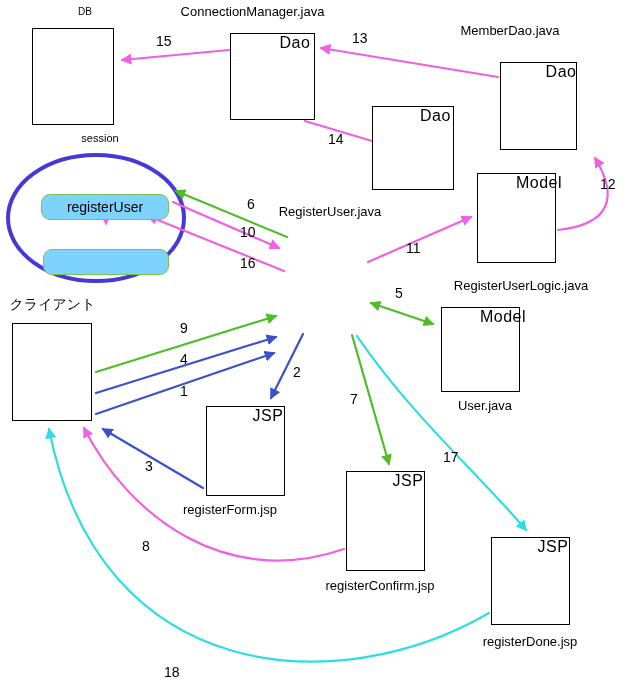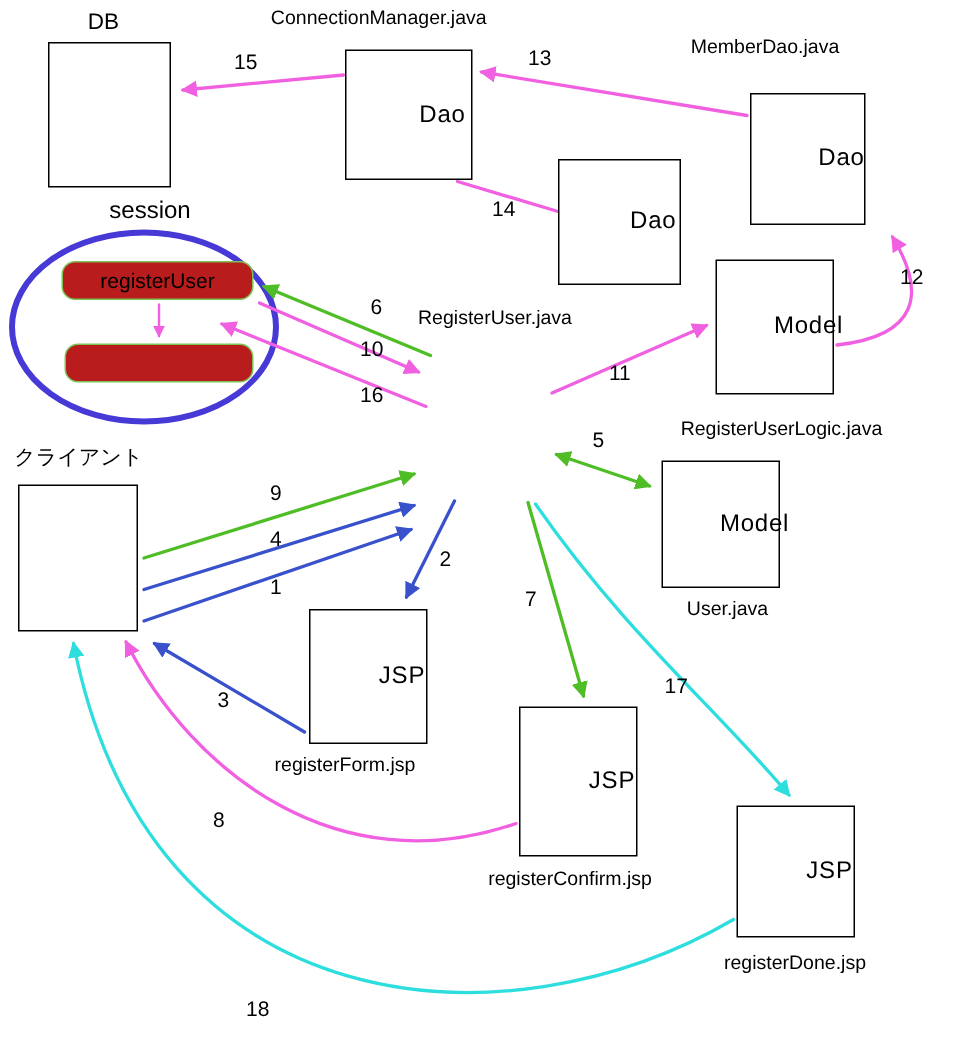--- a/index.html
+++ b/index.html
@@ -2,28 +2,28 @@
 <html><head>
 <meta charset="utf-8">
 <style>
   * { margin:0; padding:0; box-sizing:border-box; }
   html,body { background:#ffffff; }
   body { font-family:"Liberation Sans","DejaVu Sans",sans-serif; color:#000; }
   #stage { position:relative; width:640px; height:698px; background:#fff; overflow:hidden; }
   #arrow-layer { position:absolute; left:0; top:0; }
   .box {
     position:absolute; border:1.5px solid #000; background:#fff;
-    display:flex; align-items:center; justify-content:center;
+    display:flex; align-items:flex-start; justify-content:center;
     font-size:16px; letter-spacing:.5px;padding-left:45px;
   }
   .caption { position:absolute; font-size:13px; text-align:center; white-space:nowrap; }
   .stepnum { position:absolute; font-size:14px; }
   .session-item {
-    position:absolute; border:1.5px solid #7cc356; border-radius:9px; background:#b91c1c;
-    display:flex; align-items:center; justify-content:center; font-size:14px;
+    position:absolute; border:1.5px solid #7cc356; border-radius:9px; background:#7dd3fc;
+    display:flex; align-items:center; justify-content:center; font-size:14px;margin-top:20px;
   }
 </style>
 </head>
 <body>
 
 <div id="stage">
 
   <svg id="arrow-layer" width="640" height="698" viewBox="0 0 640 698">
     <defs>
       <marker id="ah-pink" viewBox="0 0 10 10" refX="8.5" refY="5" markerWidth="5" markerHeight="5" orient="auto-start-reverse">
@@ -59,31 +59,31 @@
 
     <path d="M96,393 L276,337" fill="none" stroke="#3952cc" stroke-width="2.2" stroke-linecap="round" marker-end="url(#ah-blue)"></path>
     <path d="M96,414 L274,353" fill="none" stroke="#3952cc" stroke-width="2.2" stroke-linecap="round" marker-end="url(#ah-blue)"></path>
     <path d="M303,334 L271,398" fill="none" stroke="#3952cc" stroke-width="2.2" stroke-linecap="round" marker-end="url(#ah-blue)"></path>
     <path d="M203,488 L103,429" fill="none" stroke="#3952cc" stroke-width="2.2" stroke-linecap="round" marker-end="url(#ah-blue)"></path>
 
     <path d="M357,336 C415,420 480,475 526,530" fill="none" stroke="#2edede" stroke-width="2.2" stroke-linecap="round" marker-end="url(#ah-cyan)"></path>
     <path d="M489,613 C340,700 100,688 49,429" fill="none" stroke="#2edede" stroke-width="2.2" stroke-linecap="round" marker-end="url(#ah-cyan)"></path>
   </svg>
 
-  <div class="caption" style="left:28px;top:6px;width:82px;font-size:15px">DB</div>
+  <div class="caption" style="left:44px;top:6px;width:82px;font-size:10px">DB</div>
   <div class="caption" style="left:150px;top:4px;width:205px">ConnectionManager.java</div>
   <div class="caption" style="left:430px;top:23px;width:160px">MemberDao.java</div>
   <div class="caption" style="left:430px;top:278px;width:182px">RegisterUserLogic.java</div>
   <div class="caption" style="left:250px;top:204px;width:160px">RegisterUser.java</div>
   <div class="caption" style="left:425px;top:398px;width:120px">User.java</div>
   <div class="caption" style="left:5px;top:296px;width:95px;font-size:14px">クライアント</div>
   <div class="caption" style="left:150px;top:502px;width:160px">registerForm.jsp</div>
   <div class="caption" style="left:295px;top:578px;width:170px">registerConfirm.jsp</div>
   <div class="caption" style="left:450px;top:634px;width:160px">registerDone.jsp</div>
-  <div class="caption" style="left:55px;top:132px;width:90px;font-size:16px">session</div>
+  <div class="caption" style="left:55px;top:132px;width:90px;font-size:11px">session</div>
 
   <div class="box" style="left:32px;top:28px;width:82px;height:97px">
     <span></span>
   </div>
   <div class="box" style="left:230px;top:33px;width:85px;height:87px">
     <span>Dao</span>
   </div>
   <div class="box" style="left:500px;top:62px;width:77px;height:88px">
     <span>Dao</span>
   </div>

